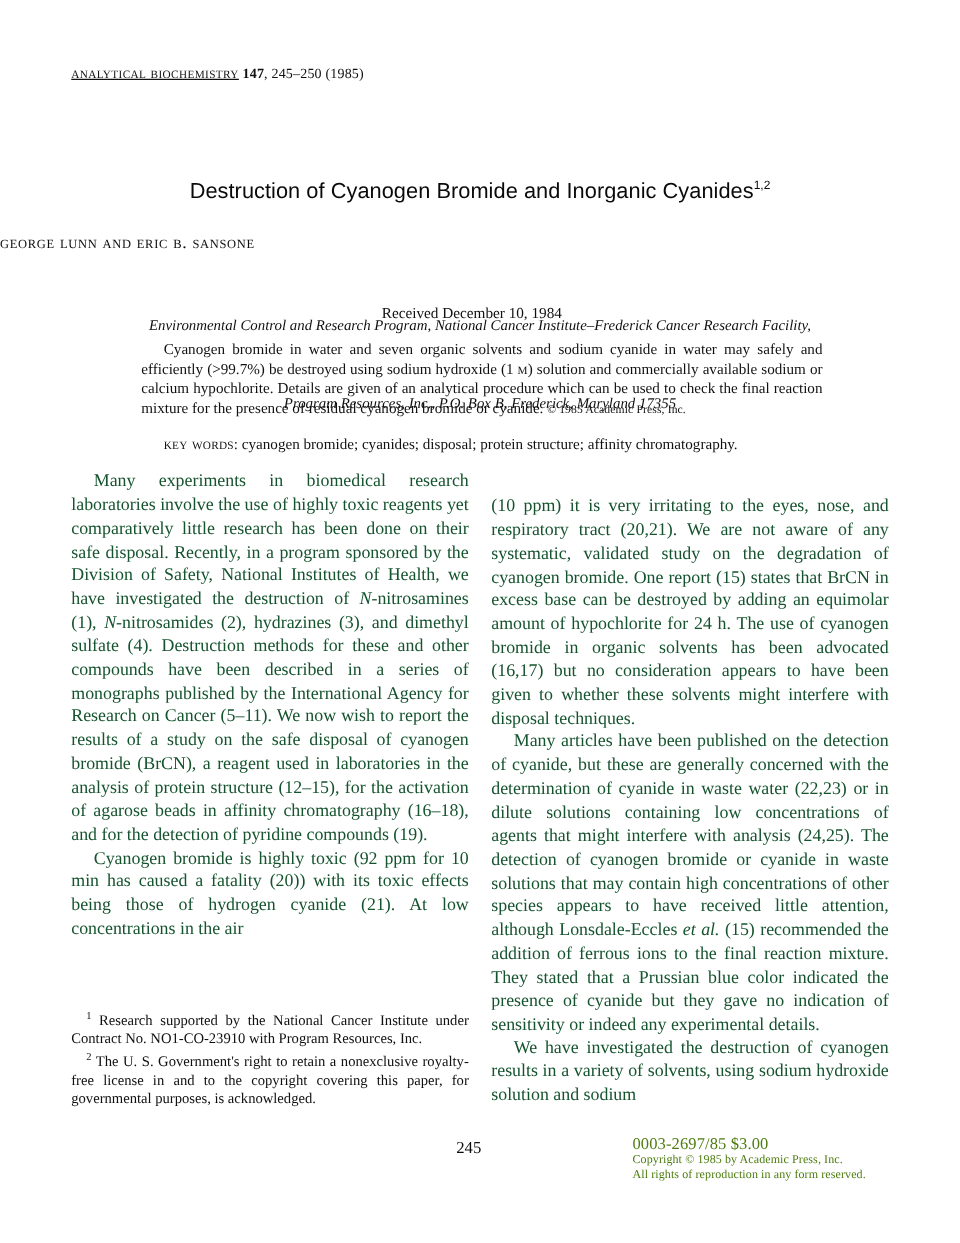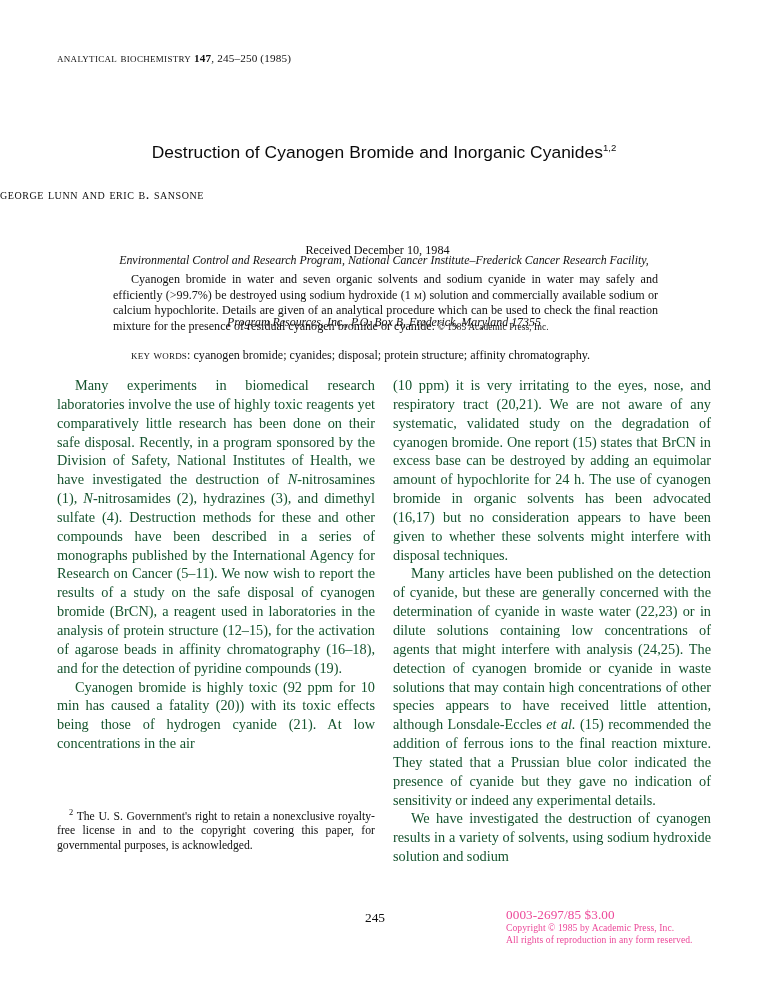--- a/index.html
+++ b/index.html
@@ -30,20 +30,21 @@
     font-size: 11.2px;
     letter-spacing: 0.15px;
     white-space: nowrap;
     color: #111;
   }
   .running-head .jname {
     font-variant: small-caps;
     text-transform: lowercase;
     font-size: 12.4px;
     letter-spacing: 0.3px;
+    text-decoration: underline;
   }
   .running-head .vol {
     font-weight: bold;
   }
 
   
   .title {
     position: absolute;
     left: 0;
     top: 142px;
@@ -146,20 +147,21 @@
   .col.left  { left: 57px; }
   .col.right { left: 393px; }
 
   .col p {
     margin: 0;
     text-indent: 18px;
     text-align: justify;
   }
   .col p.cont {
     text-indent: 0;
+    margin-top: 20px;
   }
   .col i, .col em {
     font-style: italic;
   }
 
   
   .footnotes {
     position: absolute;
     left: 57px;
     top: 806px;
@@ -189,21 +191,21 @@
     color: #0d0d0d;
     padding-left: 39px;
   }
   .imprint {
     position: absolute;
     left: 506px;
     top: 908px;
     width: 240px;
     font-size: 12.4px;
     line-height: 14px;
-    color: #ec4899;
+    color: #4d7c0f;
   }
   .imprint .isnline {
     font-size: 13.2px;
     letter-spacing: 0.1px;
   }
   .imprint .small {
     font-size: 9.6px;
     line-height: 12.3px;
     letter-spacing: 0.08px;
     display: block;
@@ -245,20 +247,21 @@
     <p>Cyanogen bromide is highly toxic (92 ppm for 10 min has caused a fatality (20)) with its toxic effects being those of hydrogen cyanide (21). At low concentrations in the air</p>
   </div>
 
   <div class="col right">
     <p class="cont">(10 ppm) it is very irritating to the eyes, nose, and respiratory tract (20,21). We are not aware of any systematic, validated study on the degradation of cyanogen bromide. One report (15) states that BrCN in excess base can be destroyed by adding an equimolar amount of hypochlorite for 24 h. The use of cyanogen bromide in organic solvents has been advocated (16,17) but no consideration appears to have been given to whether these solvents might interfere with disposal techniques.</p>
     <p>Many articles have been published on the detection of cyanide, but these are generally concerned with the determination of cyanide in waste water (22,23) or in dilute solutions containing low concentrations of agents that might interfere with analysis (24,25). The detection of cyanogen bromide or cyanide in waste solutions that may contain high concentrations of other species appears to have received little attention, although Lonsdale-Eccles <i>et al.</i> (15) recommended the addition of ferrous ions to the final reaction mixture. They stated that a Prussian blue color indicated the presence of cyanide but they gave no indication of sensitivity or indeed any experimental details.</p>
     <p>We have investigated the destruction of cyanogen results in a variety of solvents, using sodium hydroxide solution and sodium</p>
   </div>
 
   <div class="footnotes">
+    <p><sup>1</sup> <span>Research supported by the National Cancer Institute under Contract No. NO1-CO-23910 with Program Resources, Inc.</span></p>
     <p><sup>2</sup> <span>The U. S. Government's right to retain a nonexclusive royalty-free license in and to the copyright covering this paper, for governmental purposes, is acknowledged.</span></p>
   </div>
 
   <div class="folio">245</div>
 
   <div class="imprint">
     <div class="isnline">0003-2697/85 $3.00</div>
     <span class="small">Copyright © 1985 by Academic Press, Inc.</span>
     <span class="small">All rights of reproduction in any form reserved.</span>
   </div>

